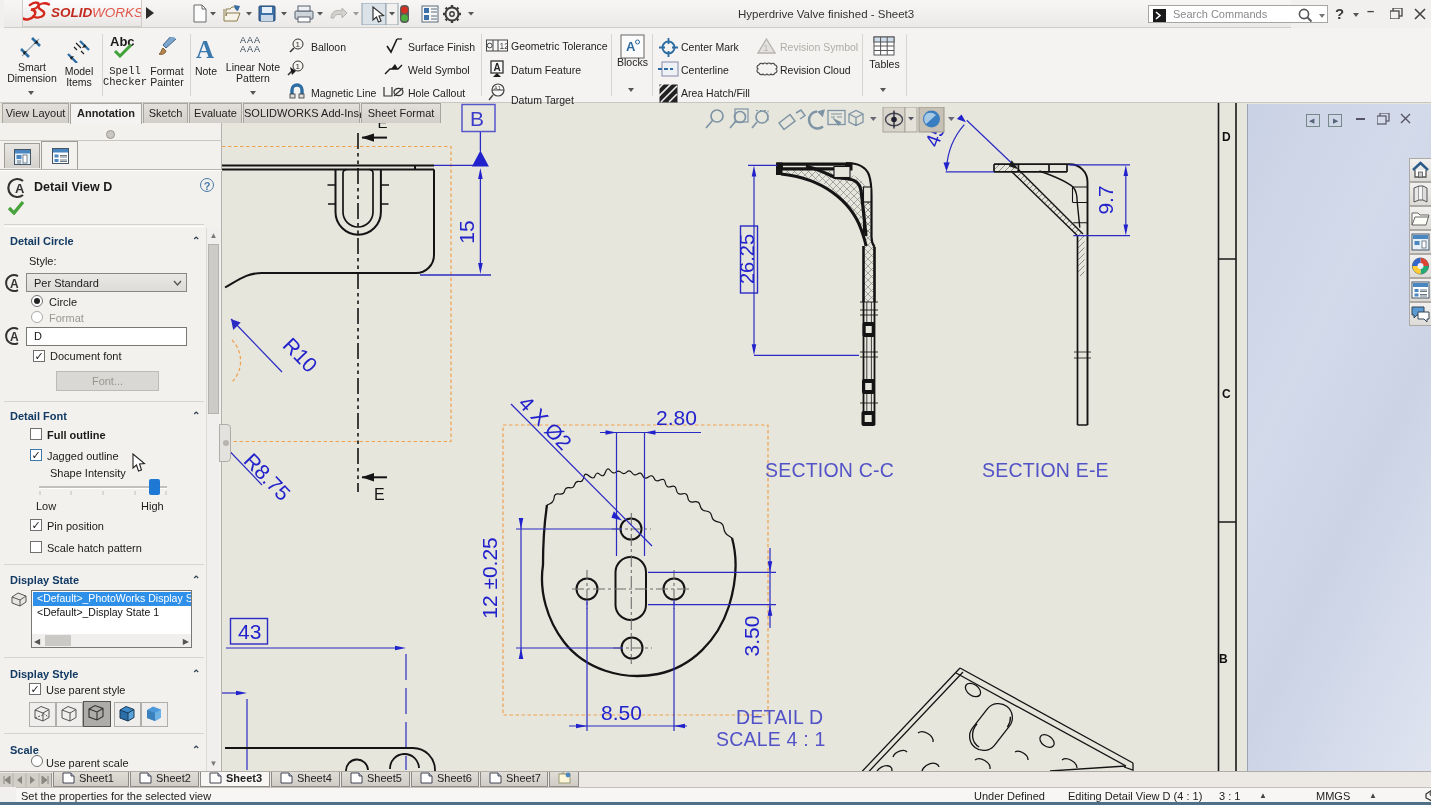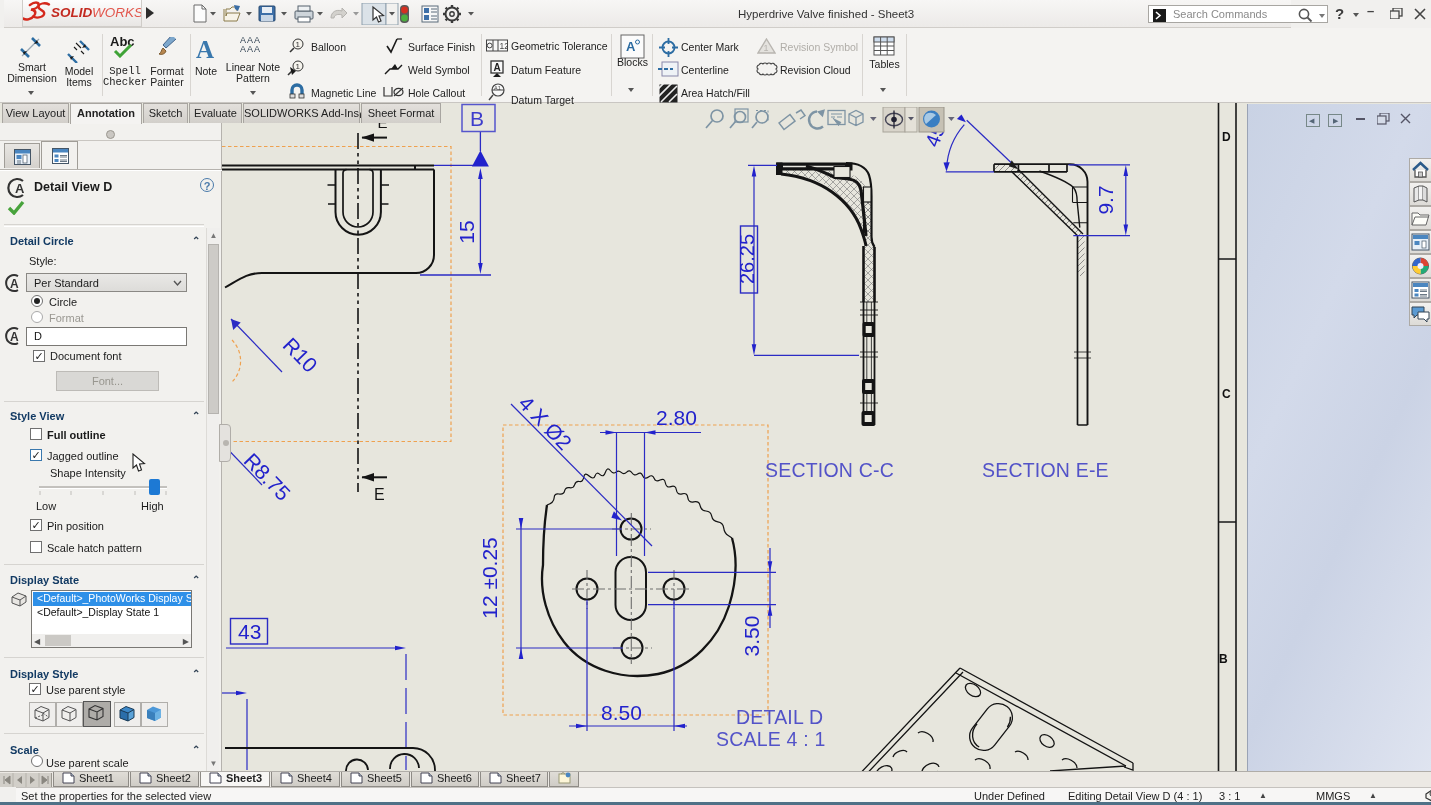--- a/index.html
+++ b/index.html
@@ -602,21 +602,21 @@
  <svg class="abs" style="left:2px;top:203px" width="22" height="20" viewBox="0 0 22 20">
       <path d="M16,3 A8,8 0 1 0 16,17" fill="none" stroke="#333" stroke-width="2"></path>
       <text x="8" y="15" font-size="12" font-weight="bold" fill="#333">A</text>
     </svg>
  <div class="abs" style="left:26px;top:204px;width:161px;height:19px;background:#fff;border:1px solid #7a7874;font-size:11px;color:#111;line-height:17px;padding-left:7px;">D</div>
  <div class="cb" style="left:33px;top:227px;">✓</div>
  <div class="plabel" style="left:50px;top:227px;">Document font</div>
  <div class="abs" style="left:56px;top:248px;width:103px;height:20px;background:#d9d8d5;border:1px solid #bdbbb7;color:#98968f;font-size:11px;text-align:center;line-height:19px;">Font...</div>
  <div class="pdiv" style="top:278px;"></div>
 
- <div class="sechdr abs" style="left:10px;top:287px;">Style View</div>
+ <div class="sechdr abs" style="left:10px;top:287px;">Detail Font</div>
  <div class="chev" style="left:192px;top:287px;">⌃</div>
  <div class="cb" style="left:30px;top:305px;"></div>
  <div class="plabel" style="left:47px;top:306px;font-weight:bold;">Full outline</div>
  <div class="cb" style="left:30px;top:326px;border-color:#3a78ad;">✓</div>
  <div class="plabel" style="left:47px;top:327px;">Jagged outline</div>
  <div class="plabel" style="left:50px;top:344px;">Shape Intensity</div>
  <div class="abs" style="left:39px;top:363px;width:128px;height:3px;background:#c3c1bd;border-bottom:1px solid #fff;"></div>
  <svg class="abs" style="left:39px;top:368px" width="128" height="5" viewBox="0 0 128 5">
       <path d="M1,0 v4 M32,0 v4 M64,0 v4 M96,0 v4 M127,0 v4" stroke="#c0beba" stroke-width="1"></path>
     </svg>

